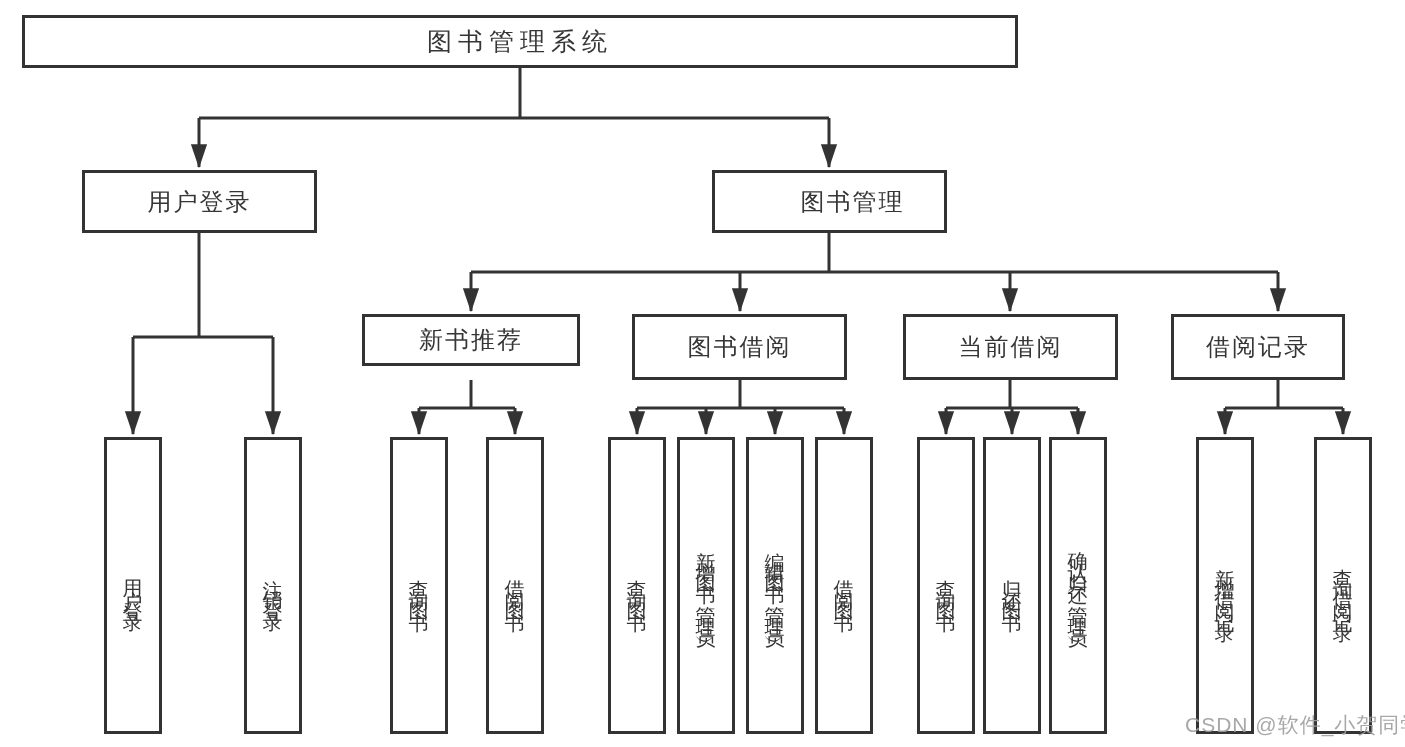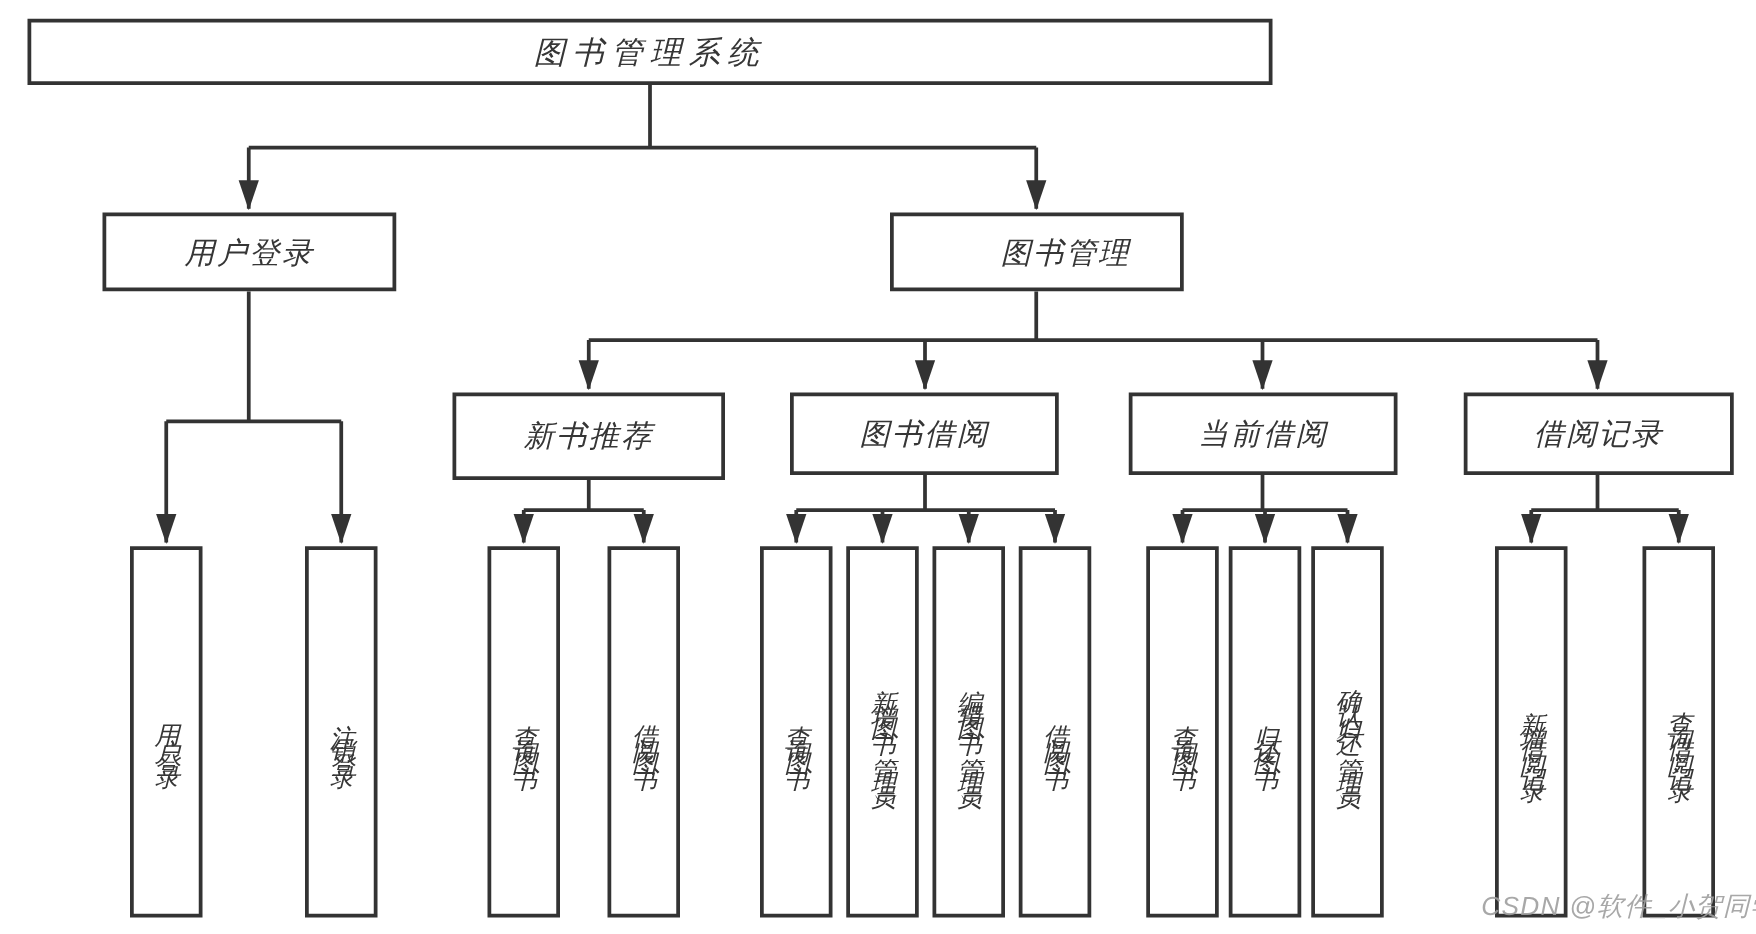--- a/index.html
+++ b/index.html
@@ -2,21 +2,20 @@
 <html><head>
 <meta charset="utf-8">
 <style>
   html,body{margin:0;padding:0;background:#ffffff;}
   #stage{
     position:relative;
     width:1405px;height:747px;
     background:#ffffff;
     font-family:"Liberation Sans","DejaVu Sans",sans-serif;
     overflow:hidden;
-    font-style:italic;
   }
   #connectors{position:absolute;left:0;top:0;z-index:1;}
   .node{
     position:absolute;
     box-sizing:border-box;
     background:#ffffff;
     border:3px solid #333333;
     color:#363636;
     display:flex;
     align-items:center;
@@ -30,24 +29,24 @@
     writing-mode:vertical-rl;
     text-orientation:mixed;
     font-size:20px;
     letter-spacing:11px;
     line-height:1;
   }
   
   .n-root{left:22px;top:15px;width:996px;height:53px;}
   .n-login{left:82px;top:170px;width:235px;height:63px;}
   .n-mgmt{left:712px;top:170px;width:235px;height:63px;padding-left:46px;}
-  .n-rec{left:362px;top:314px;width:218px;height:70px;}
+  .n-rec{left:362px;top:314px;width:218px;height:52px;}
   .n-bor{left:632px;top:314px;width:215px;height:66px;}
   .n-cur{left:903px;top:314px;width:215px;height:66px;}
-  .n-his{left:1171px;top:314px;width:216px;height:66px;}
+  .n-his{left:1171px;top:314px;width:174px;height:66px;}
   .m1{left:104px;}  .m2{left:244px;}
   .m3{left:390px;}  .m4{left:486px;}
   .m5{left:608px;}  .m6{left:677px;}  .m7{left:746px;}  .m8{left:815px;}
   .m9{left:917px;}  .m10{left:983px;} .m11{left:1049px;}
   .m12{left:1196px;}.m13{left:1314px;}
   #watermark{
     position:absolute;
     left:1185px;top:711px;
     z-index:5;
     font-size:21px;

